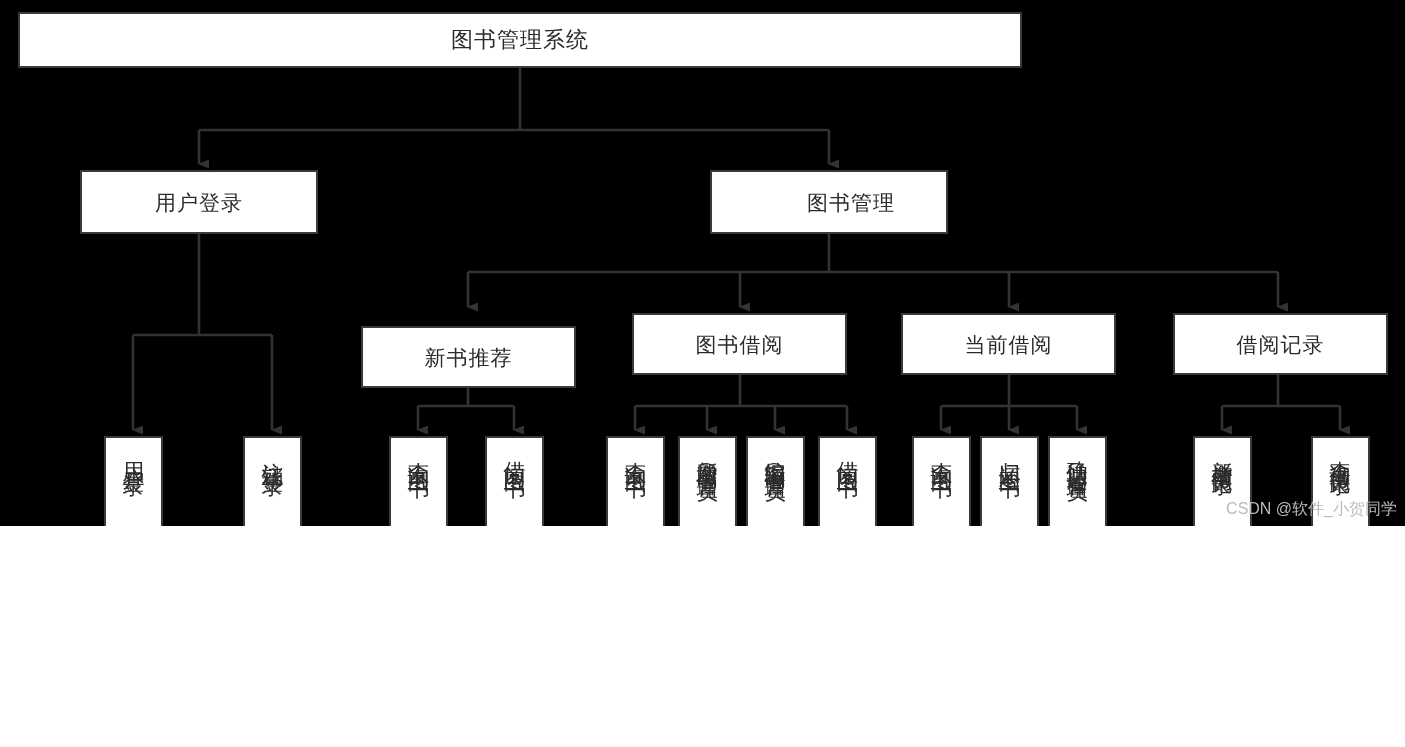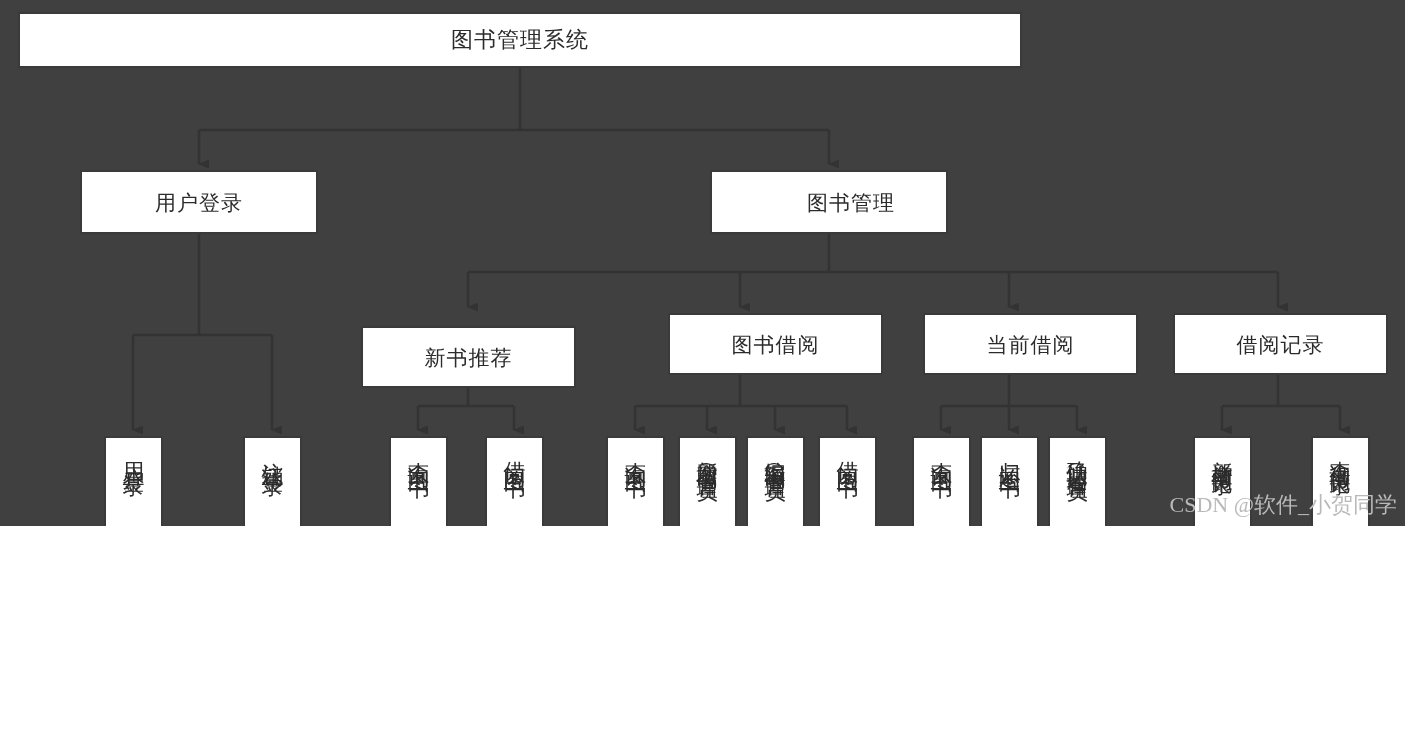--- a/index.html
+++ b/index.html
@@ -8,21 +8,21 @@
     padding: 0;
     background: #ffffff;
   }
   body {
     font-family: "Liberation Sans", "DejaVu Sans", sans-serif;
   }
   #diagram-root {
     position: relative;
     width: 1405px;
     height: 526px;
-    background: #404040;
+    background: #000000;
     overflow: hidden;
   }
   #edge-layer {
     position: absolute;
     left: 0;
     top: 0;
     width: 1405px;
     height: 747px;
     pointer-events: none;
   }
@@ -67,25 +67,25 @@
     white-space: nowrap;
   }
   .node.vert.tall-text .node-label {
     font-size: 21px;
     letter-spacing: 3px;
   }
   #watermark {
     position: absolute;
     right: 8px;
     bottom: 6px;
-    font-size: 22px;
+    font-size: 16px;
     color: #b9b9b9;
     white-space: nowrap;
     z-index: 5;
-    font-family: Liberation Serif, serif;
+    font-family: Liberation Sans, sans-serif;
   }
 </style>
 </head>
 <body>
 
 <div id="diagram-root">
 
   <svg id="edge-layer" width="1405" height="747" viewBox="0 0 1405 747">
     <defs>
       <marker id="arrowhead" markerWidth="9" markerHeight="11" refX="4.5" refY="10" orient="auto" markerUnits="userSpaceOnUse">
@@ -145,24 +145,24 @@
   <div class="node horiz" style="left:80px; top:170px; width:238px; height:64px;">
     <span class="node-label">用户登录</span>
   </div>
   <div class="node horiz" style="left:710px; top:170px; width:238px; height:64px;padding-left:44px;">
     <span class="node-label">图书管理</span>
   </div>
 
   <div class="node horiz" style="left:361px; top:326px; width:215px; height:62px;">
     <span class="node-label">新书推荐</span>
   </div>
-  <div class="node horiz" style="left:632px; top:313px; width:215px; height:62px;margin-left:36px;">
+  <div class="node horiz" style="left:632px; top:313px; width:215px; height:62px;">
     <span class="node-label">图书借阅</span>
   </div>
-  <div class="node horiz" style="left:901px; top:313px; width:215px; height:62px;margin-left:22px;">
+  <div class="node horiz" style="left:901px; top:313px; width:215px; height:62px;">
     <span class="node-label">当前借阅</span>
   </div>
   <div class="node horiz" style="left:1173px; top:313px; width:215px; height:62px;">
     <span class="node-label">借阅记录</span>
   </div>
 
   <div class="node vert" style="left:104px; top:436px; width:59px; height:297px;">
     <span class="node-label">用户登录</span>
   </div>
   <div class="node vert" style="left:243px; top:436px; width:59px; height:297px;">

